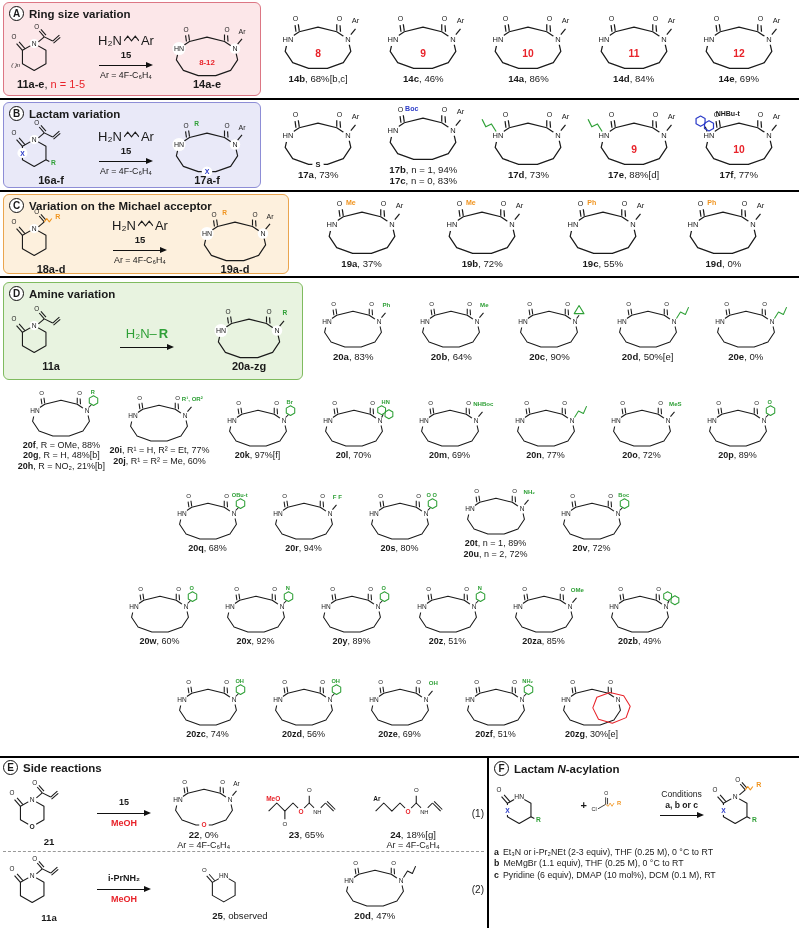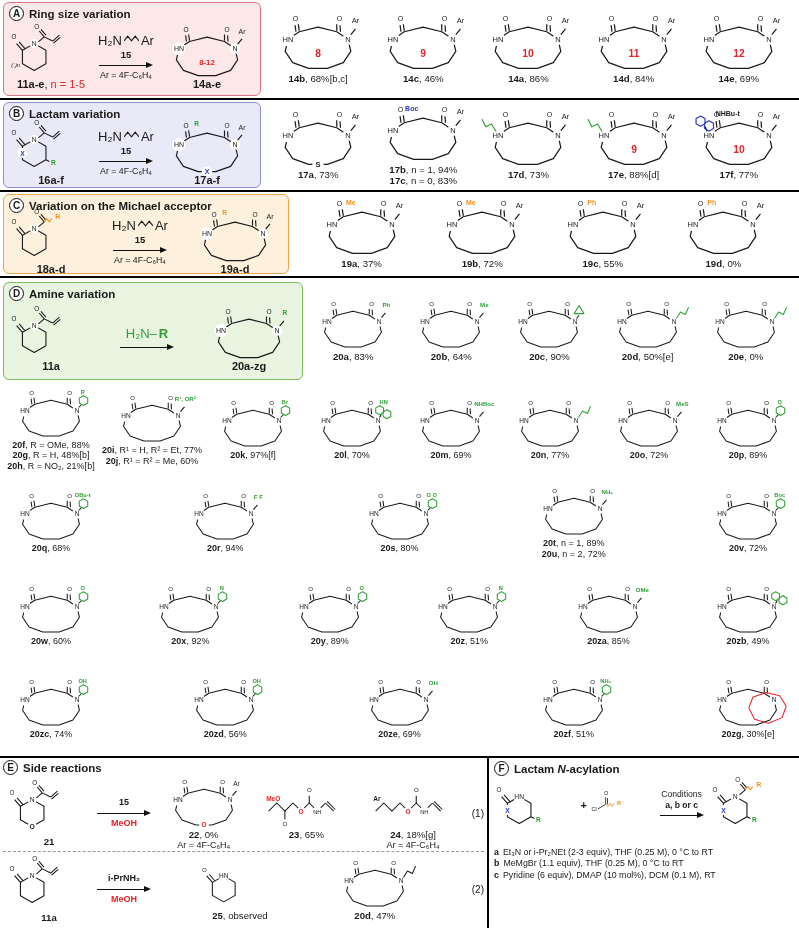--- a/index.html
+++ b/index.html
@@ -33,21 +33,21 @@
   .arr::before{content:'';position:absolute;left:0;right:4px;top:4px;border-top:1.6px solid #111}
   .arr::after{content:'';position:absolute;right:0;top:1px;border-left:7px solid #111;
               border-top:3.8px solid transparent;border-bottom:3.8px solid transparent}
   .ardef{font-size:8.8px}
   .products{display:flex;flex:1;justify-content:space-evenly;align-items:center;min-width:0}
   .card{display:flex;flex-direction:column;align-items:center}
   .card-label{font-size:9.6px;text-align:center;line-height:1.16;max-width:116px}
   .card-label .note{font-size:9px}
   .c-red{color:var(--red)} .c-green{color:var(--green)}
   .d-top{display:flex;align-items:center;height:104px}
-  .d-row{display:flex;justify-content:space-between;align-items:center;height:93px}
+  .d-row{display:flex;justify-content:center;align-items:center;height:93px}
   .d-row .card-label{font-size:9px}
   #band-EF{display:flex;height:170px}
   #panel-E{flex:1;display:flex;flex-direction:column;padding:1px 3px;min-width:0}
   .e-row{display:flex;align-items:center;flex:1;gap:2px}
   .e-row + .e-row{border-top:1.5px dashed #999}
   .e-start{width:92px}
   .e-prods{display:flex;flex:1;justify-content:space-evenly;align-items:flex-start}
   .eq{margin-left:2px;font-size:10px}
   #panel-F{width:312px;border-left:2px solid #000;padding:2px 5px;display:flex;flex-direction:column}
   .f-scheme{display:flex;align-items:center;justify-content:space-between}

